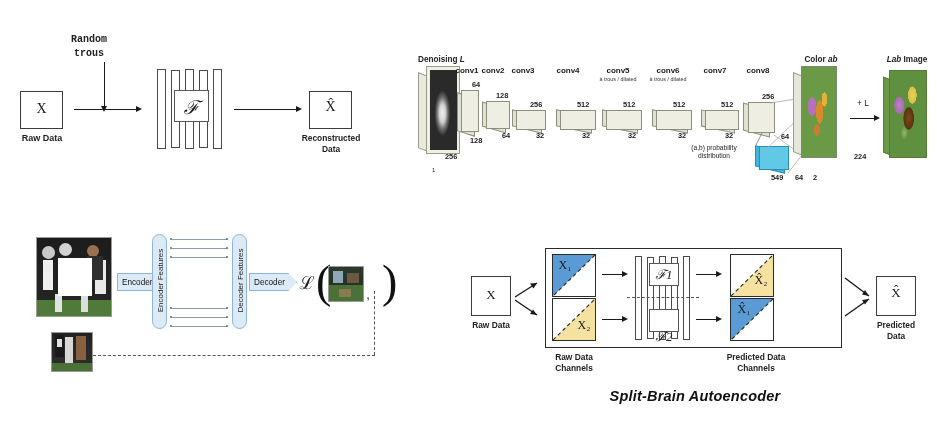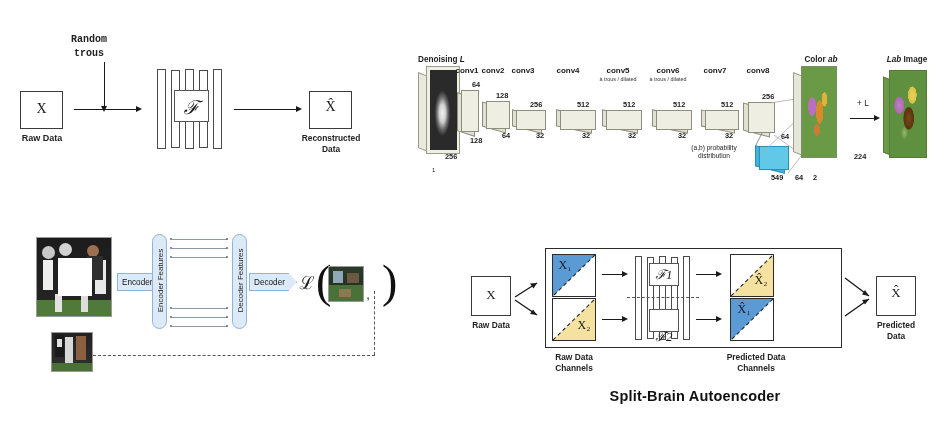--- a/index.html
+++ b/index.html
@@ -392,14 +392,14 @@
     <polygon points="26,29 19,30 22,34.5" fill="#1a1a1a"></polygon>
   </svg>
 
   <div class="sq" style="left:421px;top:36px;width:40px;height:40px;"></div>
   <div class="sym" style="left:421px;top:45px;width:40px;font-size:13px;">X̂</div>
   <div class="lbl b" style="left:411px;top:80px;width:60px;font-size:8.4px;">
     <span>Predicted</span><br>
     <span>Data</span>
   </div>
 
-  <div class="ttl" style="left:95px;top:148px;width:290px;">Split-Brain Autoencoder</div>
+  <div class="ttl" style="left:95px;top:148px;width:290px;font-style:italic;">Split-Brain Autoencoder</div>
 </div>
 
 </body></html>

